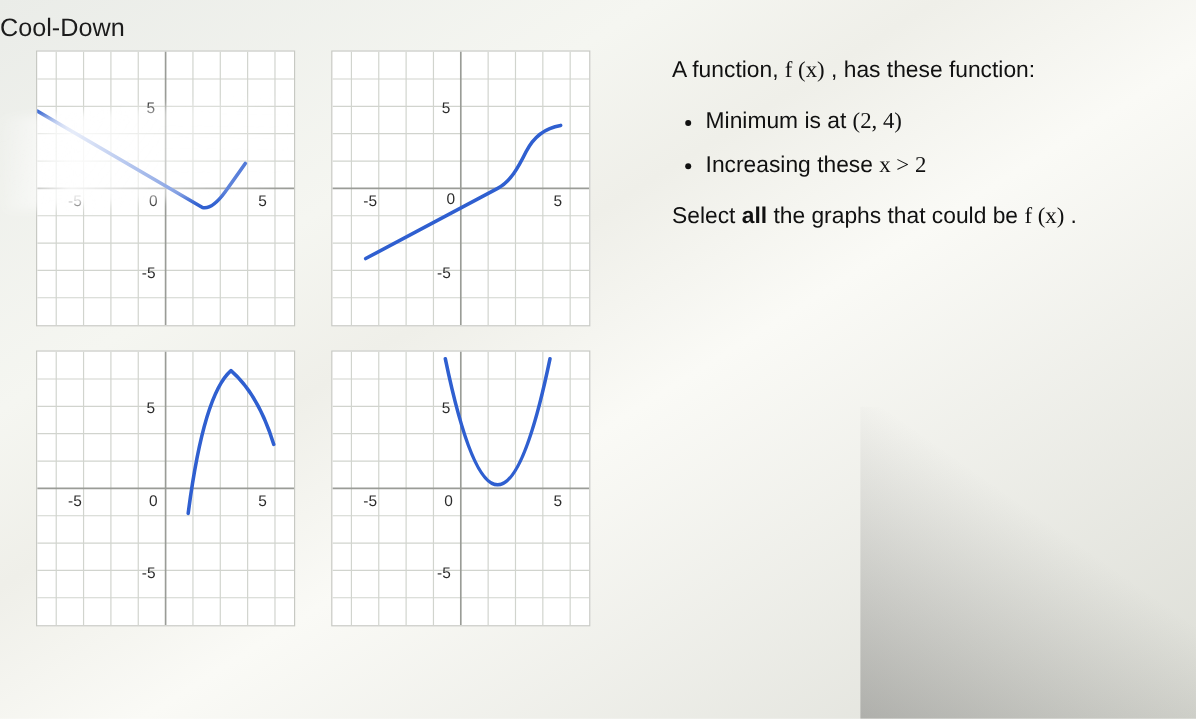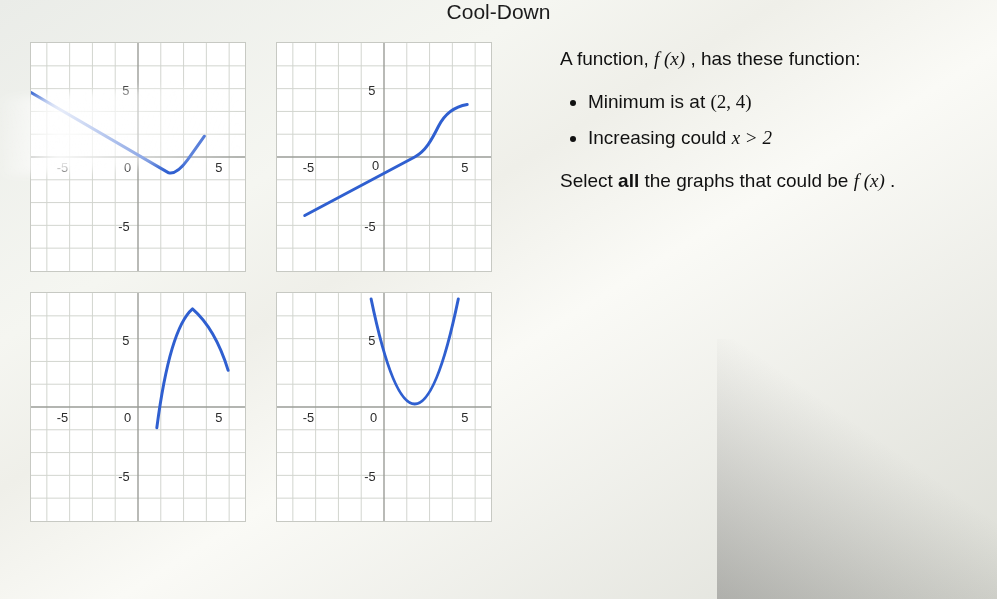--- a/index.html
+++ b/index.html
@@ -16,22 +16,22 @@
     background: linear-gradient(95deg, rgba(255,255,255,0) 0%, rgba(255,255,255,0.9) 20%, rgba(255,255,255,0.5) 45%, rgba(255,255,255,0) 80%);
     transform: rotate(-4deg);
     pointer-events: none;
     filter: blur(4px);
     z-index: 30;
   }
   .page { position: relative; width: 100%; height: 100%; }
 
   .title {
     position: absolute;
-    top: 0; left: 0; width: 100%;
-    text-align: center;
+    top: 12px; left: 0; width: 100%;
+    text-align: left;
     font-size: 21px;
     color: #1c1c1c;
   }
 
   .charts {
     position: absolute;
     top: 42px; left: 30px;
     display: grid;
     grid-template-columns: 216px 216px;
     grid-template-rows: 230px 230px;
@@ -55,21 +55,21 @@
   .question {
     position: absolute;
     top: 44px; left: 560px; right: 30px;
     font-size: 19px;
     line-height: 1.55;
     color: #111;
   }
   .question ul { margin: 14px 0 14px 28px; }
   .question li { margin: 6px 0; }
   .question .prompt { margin-top: 0; }
-  .math { font-family: 'Times New Roman', serif; font-style: italic; }
+  .math { font-family: 'Times New Roman', serif; }
   .mathup { font-family: 'Times New Roman', serif; }
 
   
   .shade {
     position: absolute; right:0; bottom:0; width:280px; height:260px;
     background: linear-gradient(215deg, rgba(0,0,0,0) 40%, rgba(60,60,60,0.32) 100%);
     pointer-events:none;
   }
 </style>
 </head>
@@ -230,21 +230,21 @@
       <span>A function, </span>
       <span class="math">f (x)</span>
       <span> , has these function:</span>
     </p>
     <ul>
       <li>
         <span>Minimum is at </span>
         <span class="mathup">(2, 4)</span>
       </li>
       <li>
-        <span>Increasing could </span>
+        <span>Increasing these </span>
         <span class="math">x &gt; 2</span>
       </li>
     </ul>
     <p class="prompt">
       <span>Select </span>
       <b>all</b>
       <span> the graphs that could be </span>
       <span class="math">f (x)</span>
       <span> .</span>
     </p>

